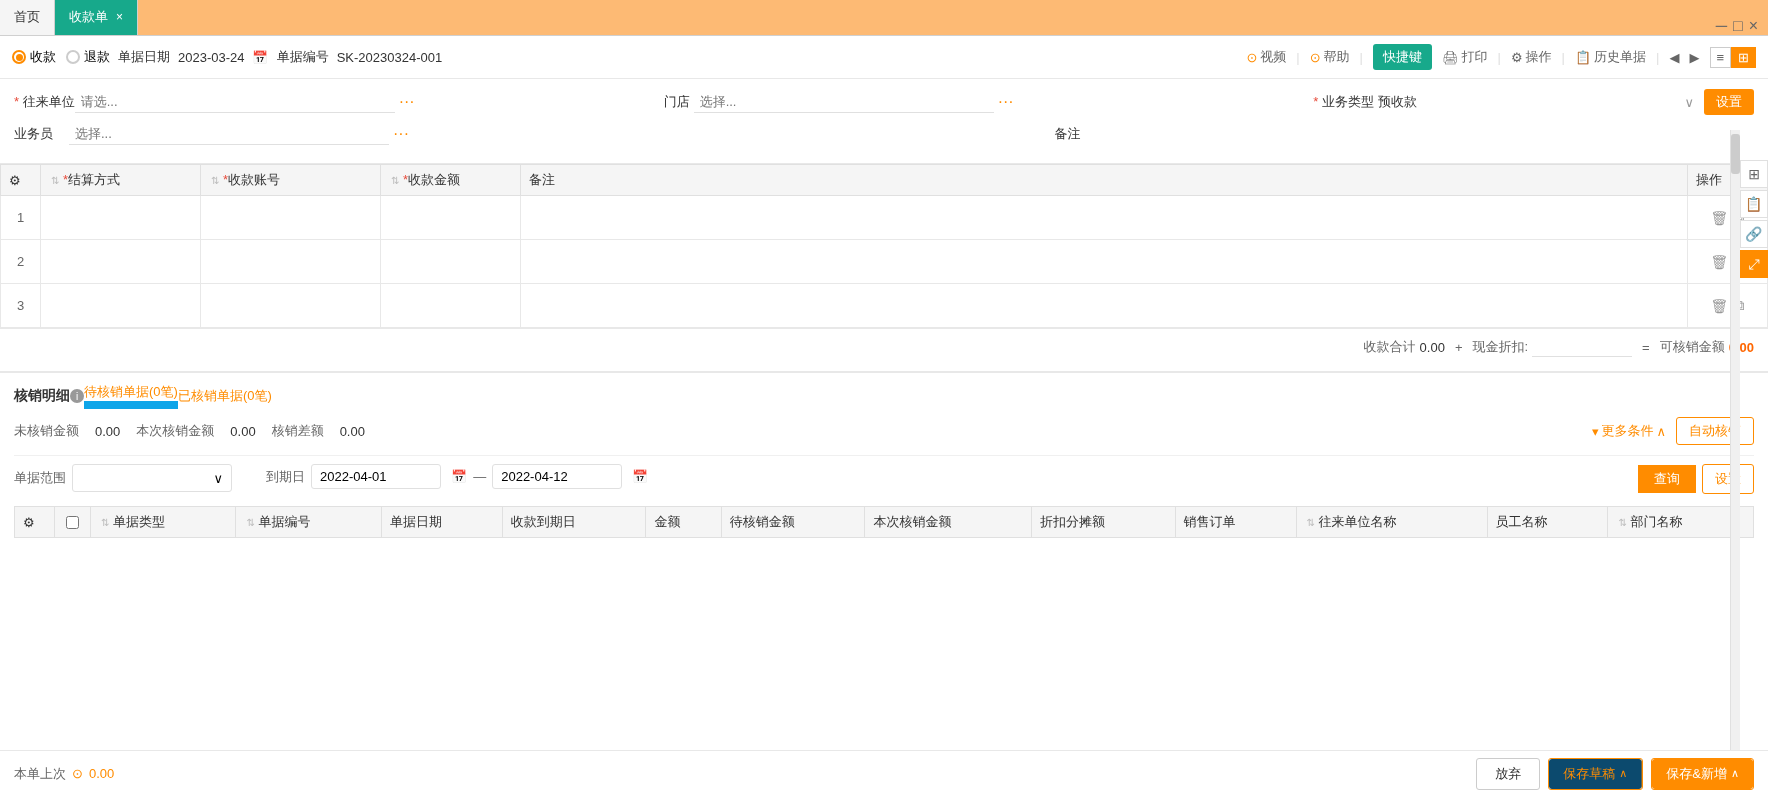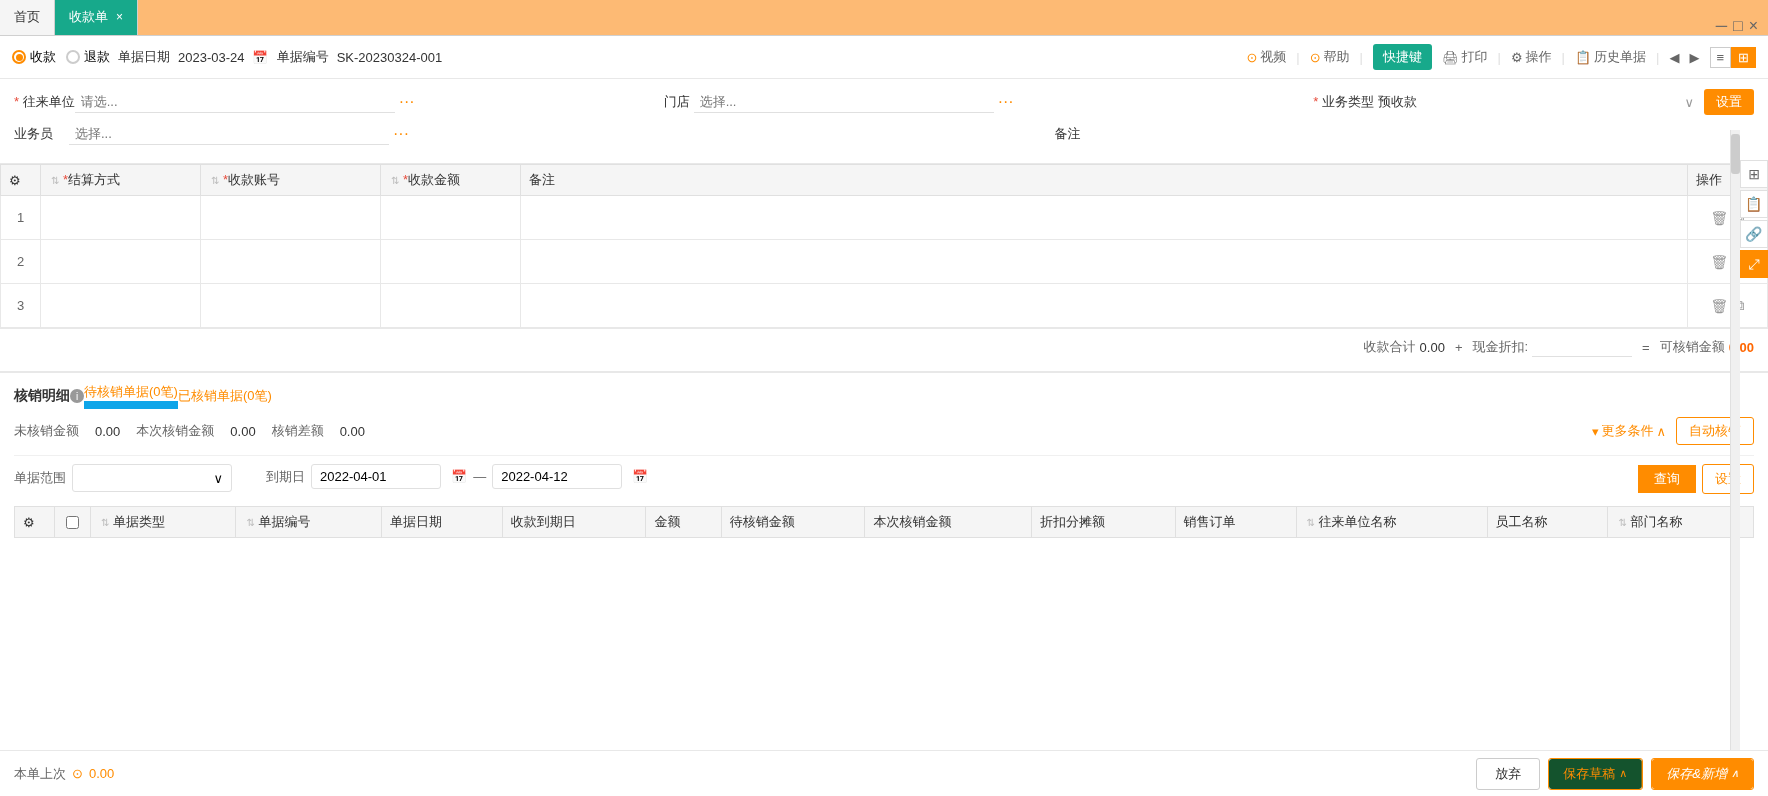--- a/index.html
+++ b/index.html
@@ -146,21 +146,21 @@
       padding: 8px 14px; background: #fff; border-top: 1px solid #e8e8e8;
       position: fixed; bottom: 0; left: 0; right: 0; height: 46px;
     }
     .footer-left { display: flex; align-items: center; gap: 6px; color: #666; }
     .footer-right { display: flex; align-items: center; gap: 8px; }
     .btn-abandon {
       background: #fff; color: #333; border: 1px solid #ccc;
       border-radius: 3px; padding: 6px 18px; cursor: pointer; font-size: 13px;
     }
     .btn-save-draft {
-      background: #14532d; color: #ff8c00; border: 1px solid #ff8c00;
+      background: #0c4a6e; color: #ff8c00; border: 1px solid #ff8c00;
       border-radius: 3px; padding: 6px 14px; cursor: pointer; font-size: 13px;
       display: flex; align-items: center; gap: 4px;
     }
     .btn-save-new {
       background: #ff8c00; color: #fff; border: none;
       border-radius: 3px; padding: 6px 14px; cursor: pointer; font-size: 13px;
       display: flex; align-items: center; gap: 4px;
     }
 
     
@@ -497,21 +497,21 @@
   </div>
   <div class="footer-right">
     <button class="btn-abandon">放弃</button>
     <div style="display:flex; border:1px solid #ff8c00; border-radius:3px; overflow:hidden;">
       <button class="btn-save-draft" style="border:none; border-right:1px solid rgba(255,140,0,0.4);">
         <span>保存草稿</span>
         <span style="font-size:11px">∧</span>
       </button>
     </div>
     <div style="display:flex; border:1px solid #ff8c00; border-radius:3px; overflow:hidden;">
-      <button class="btn-save-new" style="border:none;font-style:italic;">
+      <button class="btn-save-new" style="border:none;">
         <span>保存&amp;新增</span>
         <span style="font-size:11px">∧</span>
       </button>
     </div>
   </div>
 </div>
 
 <div class="side-tools">
   <div class="side-tool">⊞</div>
   <div class="side-tool">📋</div>

